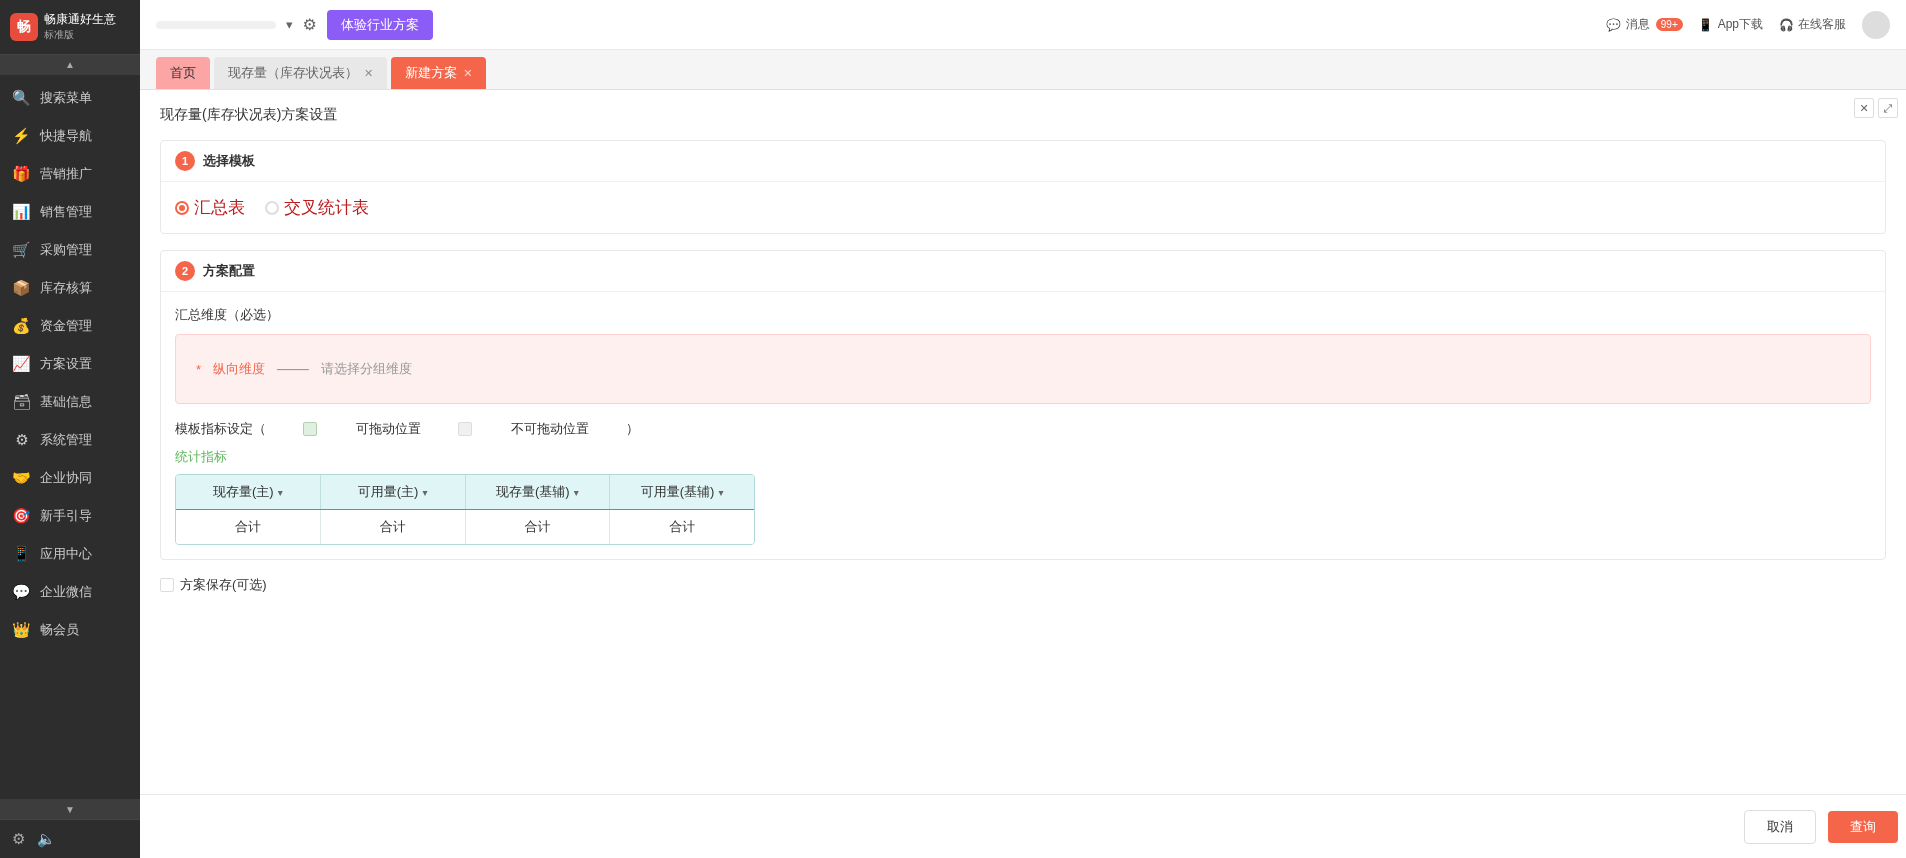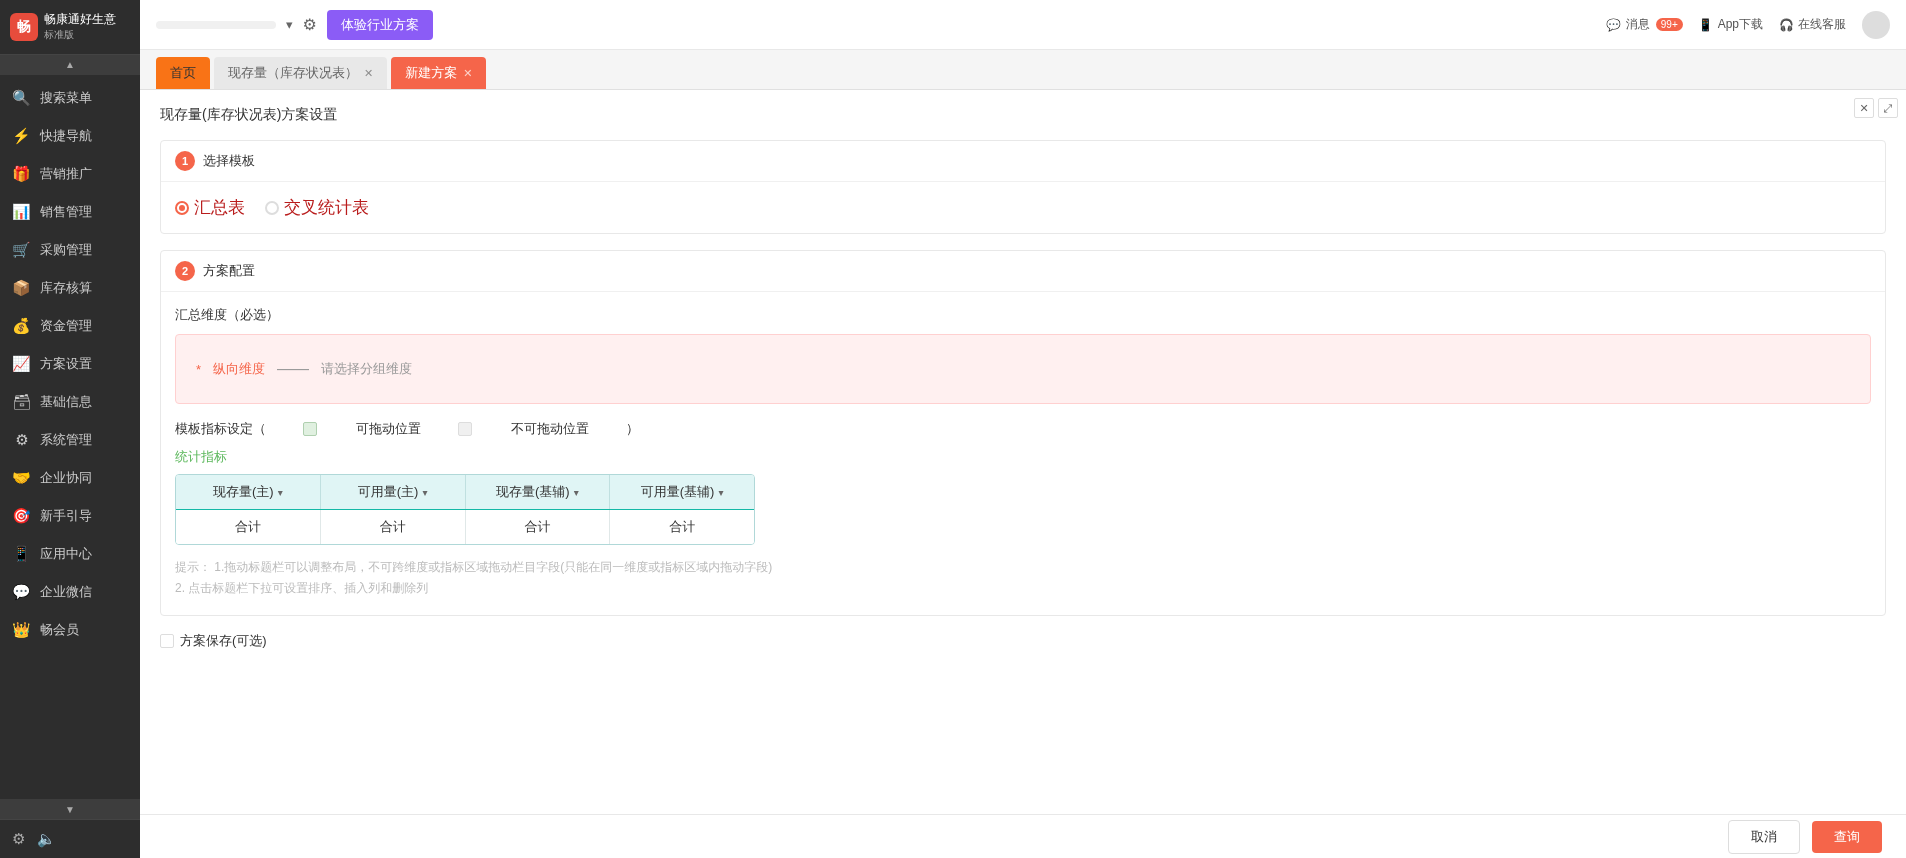--- a/index.html
+++ b/index.html
@@ -132,21 +132,21 @@
       font-size: 13px;
       color: #666;
       cursor: pointer;
       background: #e8e8e8;
       border-radius: 4px 4px 0 0;
       margin-right: 4px;
       display: flex;
       align-items: center;
       gap: 6px;
     }
-    .tab.home { background: #f97316; color: #333; }
+    .tab.home { background: #fca5a5; color: #333; }
     .tab.active { background: #f5654a; color: white; border-radius: 4px 4px 0 0; }
     .tab-close { font-size: 11px; cursor: pointer; opacity: 0.7; }
 
     
     .content {
       flex: 1;
       overflow-y: auto;
       background: #fff;
       position: relative;
     }
@@ -173,21 +173,21 @@
       border-radius: 50%;
       background: #f5654a;
       color: white;
       font-size: 11px;
       display: flex;
       align-items: center;
       justify-content: center;
       font-weight: bold;
       flex-shrink: 0;
     }
-    .section-title { font-size: 13px; color: #333; font-weight: 400; }
+    .section-title { font-size: 13px; color: #333; font-weight: 700; }
     .section-body { padding: 14px; }
 
     
     .radio-group { display: flex; align-items: center; gap: 20px; }
     .radio-item { display: flex; align-items: center; gap: 5px; cursor: pointer; font-size: 17px; color: #b91c1c; }
     .radio-circle {
       width: 14px; height: 14px; border-radius: 50%;
       border: 2px solid #ddd;
       display: flex; align-items: center; justify-content: center;
     }
@@ -283,27 +283,27 @@
       width: 14px; height: 14px; border: 1px solid #ddd;
       border-radius: 2px; background: #fff; flex-shrink: 0;
     }
 
     
     .footer-bar {
       position: fixed;
       bottom: 0;
       right: 0;
       left: 140px;
-      height: 44px;
+      height: 64px;
       background: #fff;
       border-top: 1px solid #e8e8e8;
       display: flex;
       align-items: center;
       justify-content: flex-end;
-      padding: 0 24px;
+      padding: 0 8px;
       gap: 12px;
       z-index: 10;
     }
     .btn-cancel {
       background: #fff;
       border: 1px solid #ddd;
       color: #333;
       padding: 7px 22px;
       border-radius: 4px;
       cursor: pointer;
@@ -551,29 +551,20 @@
               </div>
             </div>
             <div class="stats-body-row">
               <div class="stats-body-cell">合计</div>
               <div class="stats-body-cell">合计</div>
               <div class="stats-body-cell">合计</div>
               <div class="stats-body-cell">合计</div>
             </div>
           </div>
 
-          <div class="tips-box">
-            <div class="tip-line">
-              <span>提示：</span>
-              <span>1.拖动标题栏可以调整布局，不可跨维度或指标区域拖动栏目字段(只能在同一维度或指标区域内拖动字段)</span>
-            </div>
-            <div class="tip-line">
-              <span>2. 点击标题栏下拉可设置排序、插入列和删除列</span>
-            </div>
-          </div>
         </div>
       </div>
 
       <div class="save-checkbox-row" style="margin-top: 10px;">
         <div class="checkbox-box"></div>
         <span>方案保存(可选)</span>
       </div>
     </div>
 
     <div class="collapse-btn">

